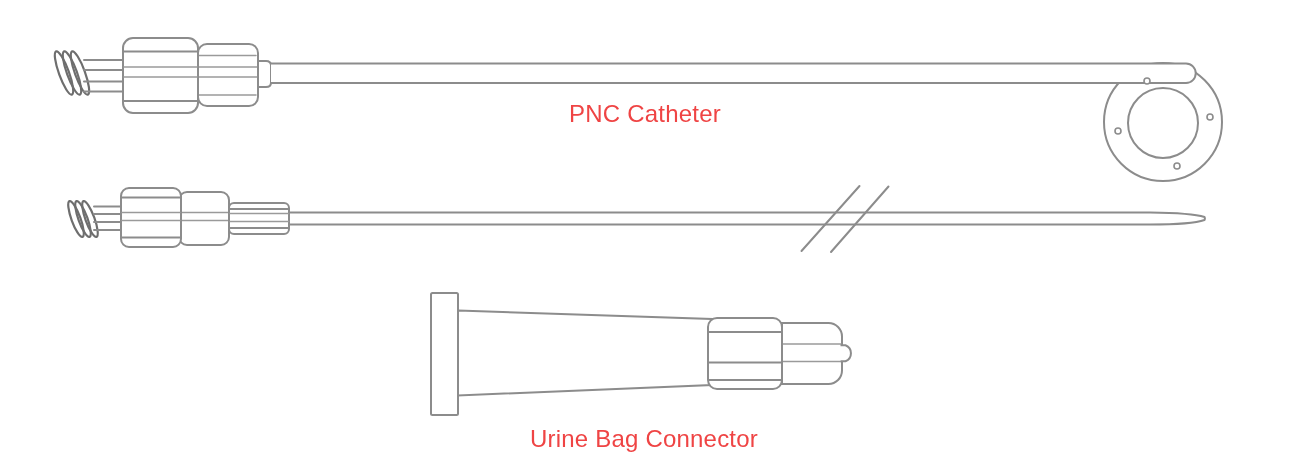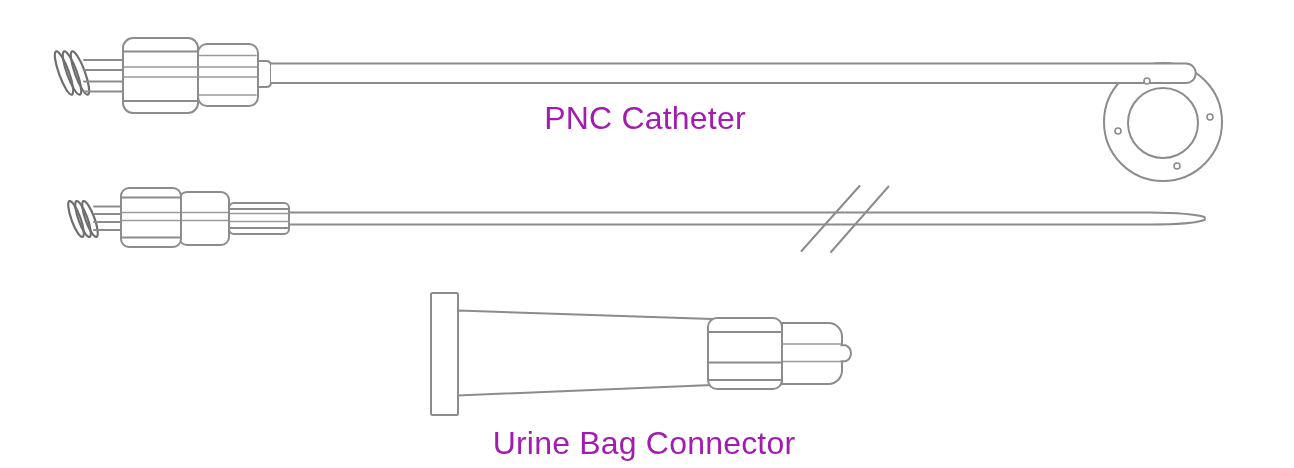--- a/index.html
+++ b/index.html
@@ -9,23 +9,23 @@
     height:468px;
     background:#ffffff;
     overflow:hidden;
     font-family:"Liberation Sans", sans-serif;
   }
   .canvas svg{position:absolute;left:0;top:0;}
   .label{
     position:absolute;
     width:420px;
     text-align:center;
-    font-size:32px;
+    font-size:24px;
     line-height:1.15;
-    color:#a21caf;
+    color:#ef4444;
     letter-spacing:0.2px;
   }
   
   .ln{fill:none;stroke:#8c8c8c;stroke-width:2;stroke-linecap:round;}
   .ln-thin{fill:none;stroke:#9a9a9a;stroke-width:1.5;stroke-linecap:round;}
   .ln-dark{fill:none;stroke:#6e6e6e;stroke-width:2.2;stroke-linecap:round;}
   .fw{fill:#ffffff;stroke:#8c8c8c;stroke-width:2;}
   .hole{fill:#ffffff;stroke:#8c8c8c;stroke-width:1.6;}
 </style>
 </head>

